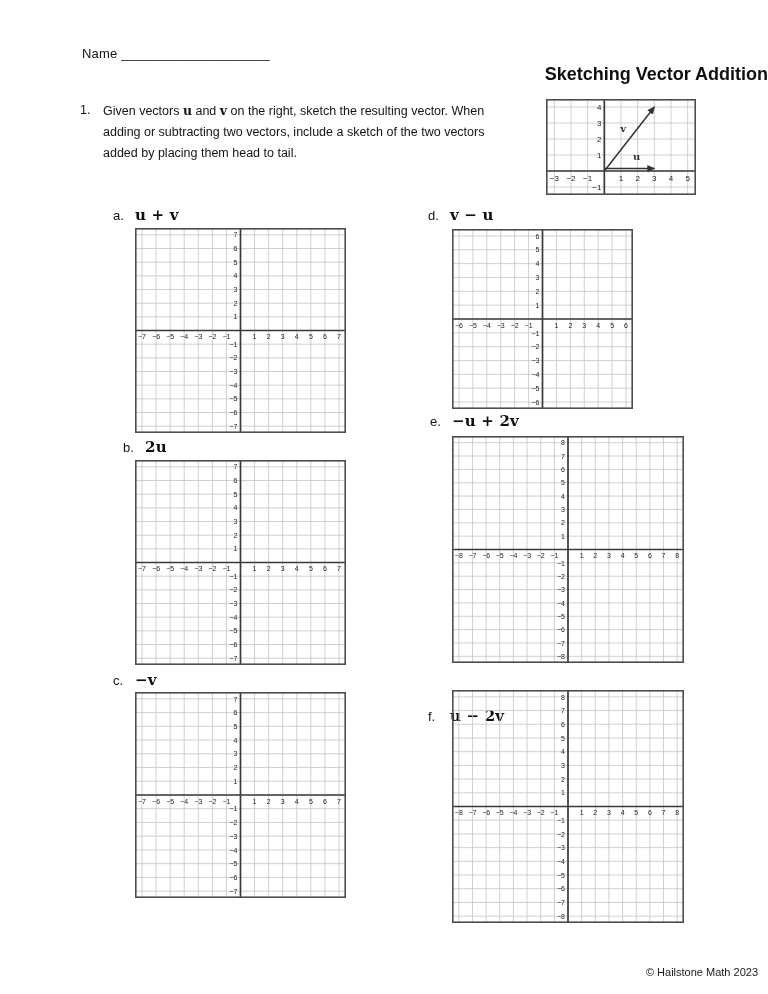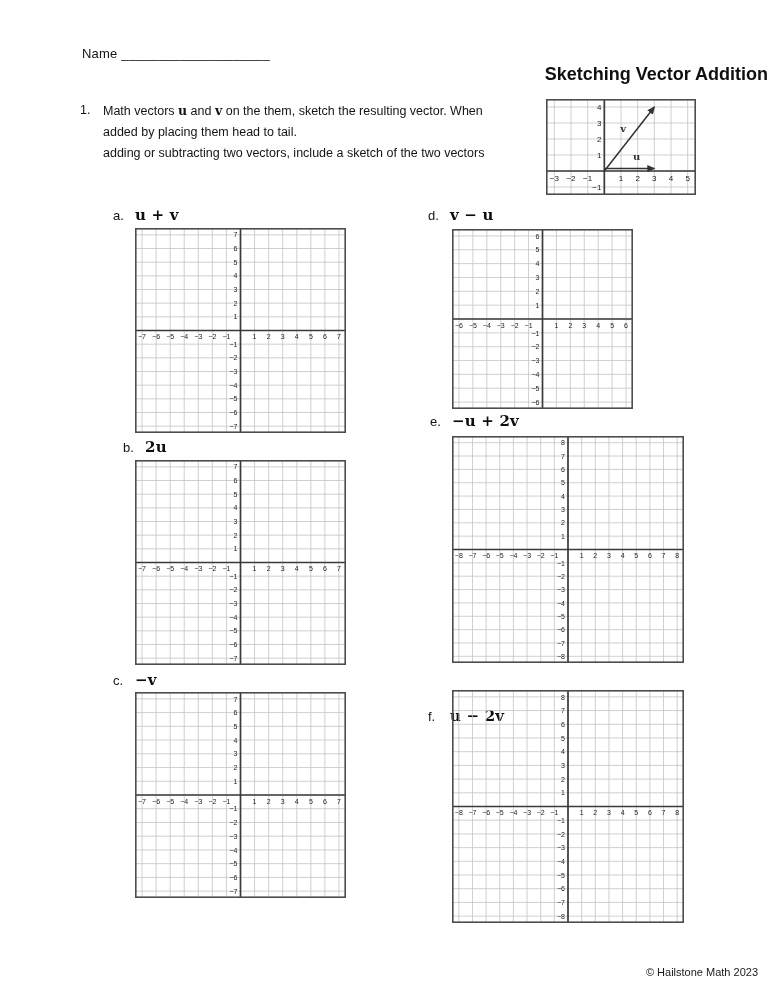--- a/index.html
+++ b/index.html
@@ -59,23 +59,23 @@
 
 <div class="page">
 
   <div class="name-line">Name ____________________</div>
 
   <div class="title">Sketching Vector Addition</div>
 
   <div class="problem">
     <span class="p-number">1.</span>
     <div class="p-lines">
-      <div><span>Math vectors </span><span class="vec">u</span><span> and </span><span class="vec">v</span><span> on the them, sketch the resulting vector. When</span></div>
+      <div><span>Given vectors </span><span class="vec">u</span><span> and </span><span class="vec">v</span><span> on the right, sketch the resulting vector. When</span></div>
+      <div><span>adding or subtracting two vectors, include a sketch of the two vectors</span></div>
       <div><span>added by placing them head to tail.</span></div>
-      <div><span>adding or subtracting two vectors, include a sketch of the two vectors</span></div>
     </div>
   </div>
 
   <svg id="chart-example" class="chart" width="150" height="96" viewBox="0 0 150 96">
       <line x1="8.333333333333334" y1="0" x2="8.333333333333334" y2="96" stroke="#c4c4c4" stroke-width="0.8"></line>
       <line x1="25" y1="0" x2="25" y2="96" stroke="#c4c4c4" stroke-width="0.8"></line>
       <line x1="41.66666666666667" y1="0" x2="41.66666666666667" y2="96" stroke="#c4c4c4" stroke-width="0.8"></line>
       <line x1="58.333333333333336" y1="0" x2="58.333333333333336" y2="96" stroke="#c4c4c4" stroke-width="0.8"></line>
       <line x1="75" y1="0" x2="75" y2="96" stroke="#c4c4c4" stroke-width="0.8"></line>
       <line x1="91.66666666666667" y1="0" x2="91.66666666666667" y2="96" stroke="#c4c4c4" stroke-width="0.8"></line>

